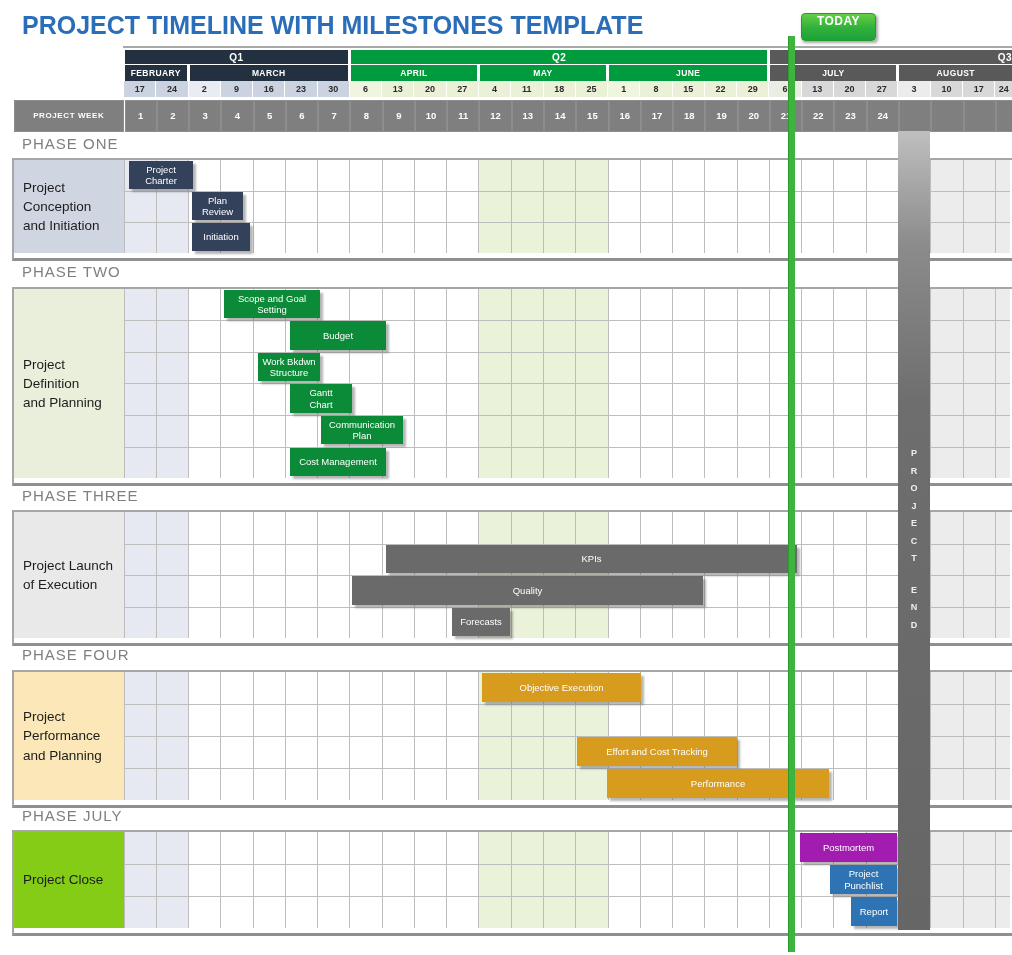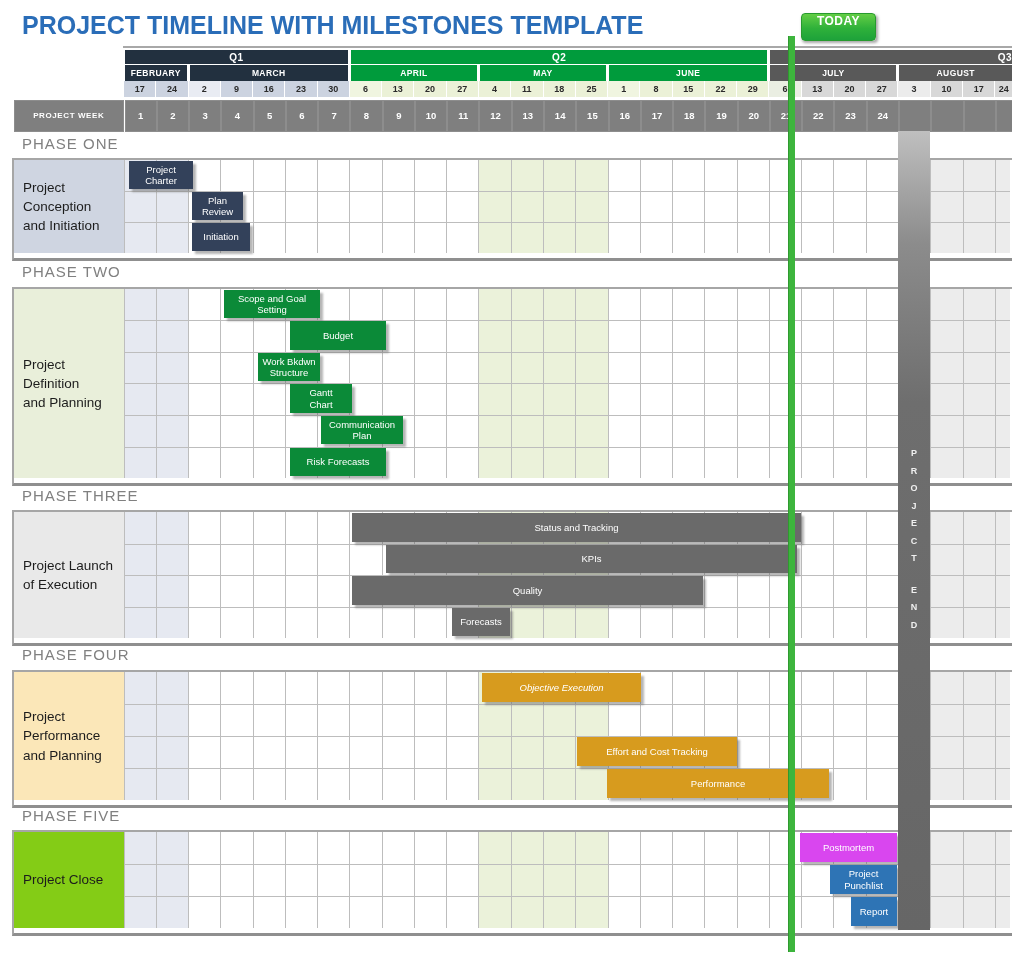--- a/index.html
+++ b/index.html
@@ -233,21 +233,21 @@
         </div>
         <div class="task-bar" style="left: 276px; top: 95.8px; width: 62px; height: 28.6px; background: rgb(11, 138, 56);">
           <span>Gantt</span>
           <span>Chart</span>
         </div>
         <div class="task-bar" style="left: 307px; top: 127.4px; width: 82px; height: 28.6px; background: rgb(11, 138, 56);">
           <span>Communication</span>
           <span>Plan</span>
         </div>
         <div class="task-bar" style="left: 276px; top: 159px; width: 96px; height: 28.6px; background: rgb(11, 138, 56);">
-          <span>Risk Forecasts</span>
+          <span>Cost Management</span>
         </div>
       </div>
       <div class="phase-heading" style="top: 487px;">PHASE THREE</div>
       <div class="phase-grid" style="top: 510px; height: 131.4px;">
         <div class="phase-label" style="width: 109.5px; height: 126.4px; background: rgb(233, 233, 233);">
           <div>Project Launch</div>
           <div>of Execution</div>
         </div>
         <div class="band" style="left: 109.5px; width: 64.54px; height: 126.4px; background: rgb(230, 233, 241);"></div>
         <div class="band" style="left: 464.47px; width: 129.08px; height: 126.4px; background: rgb(235, 242, 218);"></div>
@@ -276,23 +276,20 @@
         <div class="vline" style="left: 787.17px; height: 126.4px;"></div>
         <div class="vline" style="left: 819.44px; height: 126.4px;"></div>
         <div class="vline" style="left: 851.71px; height: 126.4px;"></div>
         <div class="vline" style="left: 883.98px; height: 126.4px;"></div>
         <div class="vline" style="left: 916.25px; height: 126.4px;"></div>
         <div class="vline" style="left: 948.52px; height: 126.4px;"></div>
         <div class="vline" style="left: 980.79px; height: 126.4px;"></div>
         <div class="hline" style="left: 109.5px; top: 31.6px; width: 886.5px;"></div>
         <div class="hline" style="left: 109.5px; top: 63.2px; width: 886.5px;"></div>
         <div class="hline" style="left: 109.5px; top: 94.8px; width: 886.5px;"></div>
-        <div class="task-bar" style="left: 338px; top: 1px; width: 449px; height: 28.6px; background: rgb(106, 106, 106);">
-          <span>Status and Tracking</span>
-        </div>
         <div class="task-bar" style="left: 338px; top: 64.2px; width: 351px; height: 28.6px; background: rgb(106, 106, 106);">
           <span>Quality</span>
         </div>
         <div class="task-bar" style="left: 372px; top: 32.6px; width: 411px; height: 28.6px; background: rgb(106, 106, 106);">
           <span>KPIs</span>
         </div>
         <div class="task-bar" style="left: 438px; top: 95.8px; width: 58px; height: 28.6px; background: rgb(106, 106, 106);">
           <span>Forecasts</span>
         </div>
       </div>
@@ -330,31 +327,31 @@
         <div class="vline" style="left: 787.17px; height: 128px;"></div>
         <div class="vline" style="left: 819.44px; height: 128px;"></div>
         <div class="vline" style="left: 851.71px; height: 128px;"></div>
         <div class="vline" style="left: 883.98px; height: 128px;"></div>
         <div class="vline" style="left: 916.25px; height: 128px;"></div>
         <div class="vline" style="left: 948.52px; height: 128px;"></div>
         <div class="vline" style="left: 980.79px; height: 128px;"></div>
         <div class="hline" style="left: 109.5px; top: 32px; width: 886.5px;"></div>
         <div class="hline" style="left: 109.5px; top: 64px; width: 886.5px;"></div>
         <div class="hline" style="left: 109.5px; top: 96px; width: 886.5px;"></div>
-        <div class="task-bar" style="left: 468px; top: 1px; width: 159px; height: 29px; background: rgb(215, 155, 30); font-style: italic;">
+        <div class="task-bar" style="left: 468px; top: 1px; width: 159px; height: 29px; background: rgb(215, 155, 30);">
           <span>Objective Execution</span>
         </div>
         <div class="task-bar" style="left: 563px; top: 65px; width: 160px; height: 29px; background: rgb(215, 155, 30);">
           <span>Effort and Cost Tracking</span>
         </div>
         <div class="task-bar" style="left: 593px; top: 97px; width: 222px; height: 29px; background: rgb(215, 155, 30);">
           <span>Performance</span>
         </div>
       </div>
-      <div class="phase-heading" style="top: 807px;">PHASE FIVE</div>
+      <div class="phase-heading" style="top: 807px;">PHASE JULY</div>
       <div class="phase-grid" style="top: 830px; height: 101px;">
         <div class="phase-label" style="width: 109.5px; height: 96px; background: #84cc16;">
           <div>Project Close</div>
         </div>
         <div class="band" style="left: 109.5px; width: 64.54px; height: 96px; background: rgb(230, 233, 241);"></div>
         <div class="band" style="left: 464.47px; width: 129.08px; height: 96px; background: rgb(235, 242, 218);"></div>
         <div class="band" style="left: 916.25px; width: 79.75px; height: 96px; background: rgb(236, 236, 236);"></div>
         <div class="vline" style="left: 109.5px; height: 96px;"></div>
         <div class="vline" style="left: 141.77px; height: 96px;"></div>
         <div class="vline" style="left: 174.04px; height: 96px;"></div>
@@ -378,21 +375,21 @@
         <div class="vline" style="left: 754.9px; height: 96px;"></div>
         <div class="vline" style="left: 787.17px; height: 96px;"></div>
         <div class="vline" style="left: 819.44px; height: 96px;"></div>
         <div class="vline" style="left: 851.71px; height: 96px;"></div>
         <div class="vline" style="left: 883.98px; height: 96px;"></div>
         <div class="vline" style="left: 916.25px; height: 96px;"></div>
         <div class="vline" style="left: 948.52px; height: 96px;"></div>
         <div class="vline" style="left: 980.79px; height: 96px;"></div>
         <div class="hline" style="left: 109.5px; top: 32px; width: 886.5px;"></div>
         <div class="hline" style="left: 109.5px; top: 64px; width: 886.5px;"></div>
-        <div class="task-bar" style="left: 786px; top: 1px; width: 97px; height: 29px; background: #d946ef;">
+        <div class="task-bar" style="left: 786px; top: 1px; width: 97px; height: 29px; background: #a21caf;">
           <span>Postmortem</span>
         </div>
         <div class="task-bar" style="left: 816px; top: 33px; width: 67px; height: 29px; background: rgb(46, 116, 181);">
           <span>Project</span>
           <span>Punchlist</span>
         </div>
         <div class="task-bar" style="left: 837px; top: 65px; width: 46px; height: 29px; background: rgb(46, 116, 181);">
           <span>Report</span>
         </div>
       </div>

